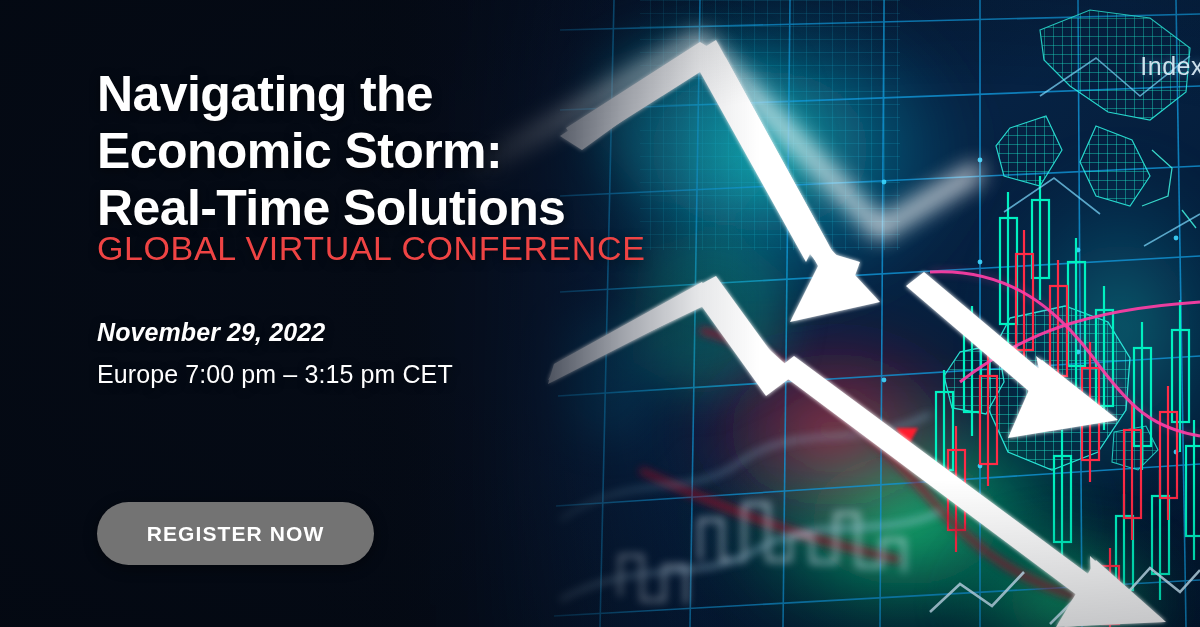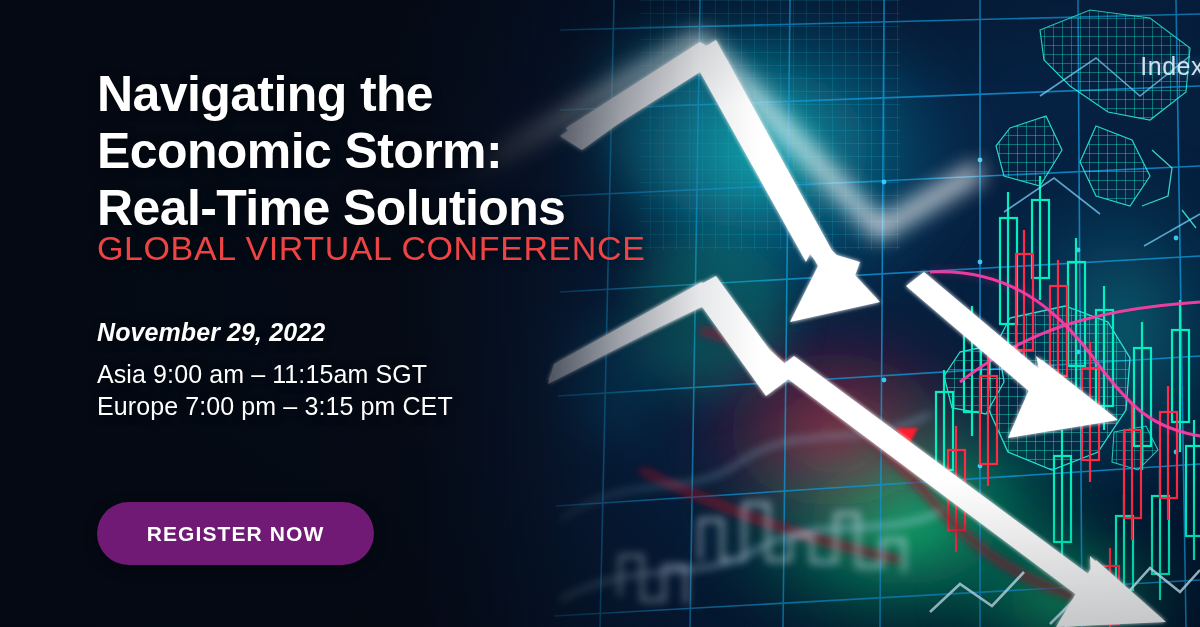--- a/index.html
+++ b/index.html
@@ -55,21 +55,21 @@
   .times{position:absolute;top:358px;left:0;margin:0;padding:0;list-style:none;}
   .times li{
     color:#ffffff;font-size:25px;line-height:32px;font-weight:400;
     letter-spacing:0.1px;white-space:nowrap;
     text-shadow:0 2px 8px rgba(0,0,0,.5);
   }
 
   .cta{
     position:absolute;top:502px;left:0;
     width:277px;height:63px;border:0;border-radius:32px;
-    background:#701a75;color:#ffffff;
+    background:#737373;color:#ffffff;
     font-family:"Liberation Sans", sans-serif;
     font-size:21px;font-weight:700;letter-spacing:1.1px;
     cursor:pointer;display:flex;align-items:center;justify-content:center;
     box-shadow:0 3px 14px rgba(0,0,0,.45);
   }
 
   .index-label{
     position:absolute;right:-4px;top:52px;z-index:5;
     color:#dff1fb;font-size:25px;font-weight:400;letter-spacing:.5px;
     opacity:.92;text-shadow:0 0 10px rgba(120,210,255,.5);
@@ -386,20 +386,19 @@
 
     <h1 class="headline">Navigating the
 Economic Storm:
 Real-Time Solutions</h1>
 
     <div class="subhead">GLOBAL VIRTUAL CONFERENCE</div>
 
     <div class="date">November 29, 2022</div>
 
     <ul class="times">
-      <li>Asia 9:00 am – 11:15am SGT</li>
       <li>Europe  7:00 pm – 3:15 pm CET</li>
     </ul>
 
     <button class="cta">REGISTER NOW</button>
   </div>
 
 </div>
 
 </body></html>

